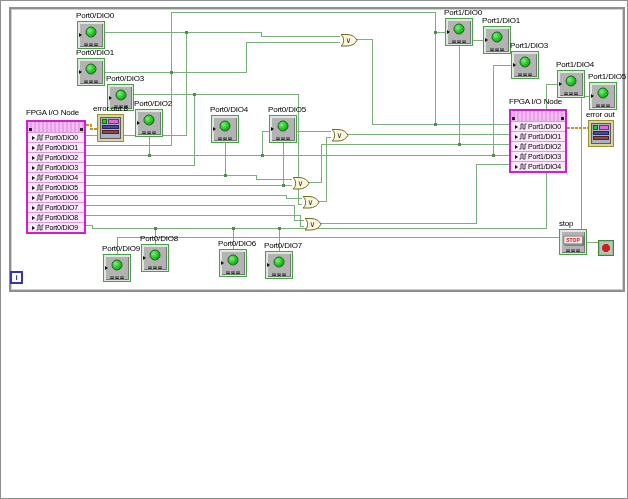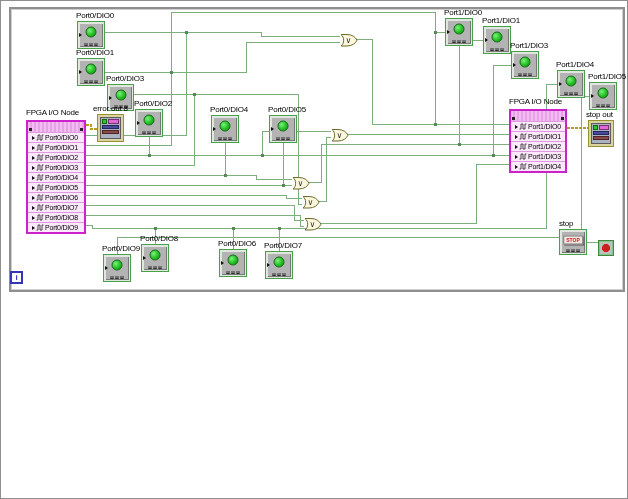--- a/index.html
+++ b/index.html
@@ -407,21 +407,21 @@
       <div class="cluster" style="left: 96px; top: 113px; width: 27px; height: 28px;">
         <div class="inner">
           <div class="r1">
             <span class="g"></span>
             <span class="p"></span>
           </div>
           <div class="b2"></div>
           <div class="b3"></div>
         </div>
       </div>
-      <div class="lbl" style="left: 585px; top: 110px;">stop out</div>
+      <div class="lbl" style="left: 585px; top: 110px;">error out</div>
       <div class="cluster" style="left: 587px; top: 119px; width: 26px; height: 27px;">
         <div class="inner">
           <div class="r1">
             <span class="g"></span>
             <span class="p"></span>
           </div>
           <div class="b2"></div>
           <div class="b3"></div>
         </div>
       </div>

